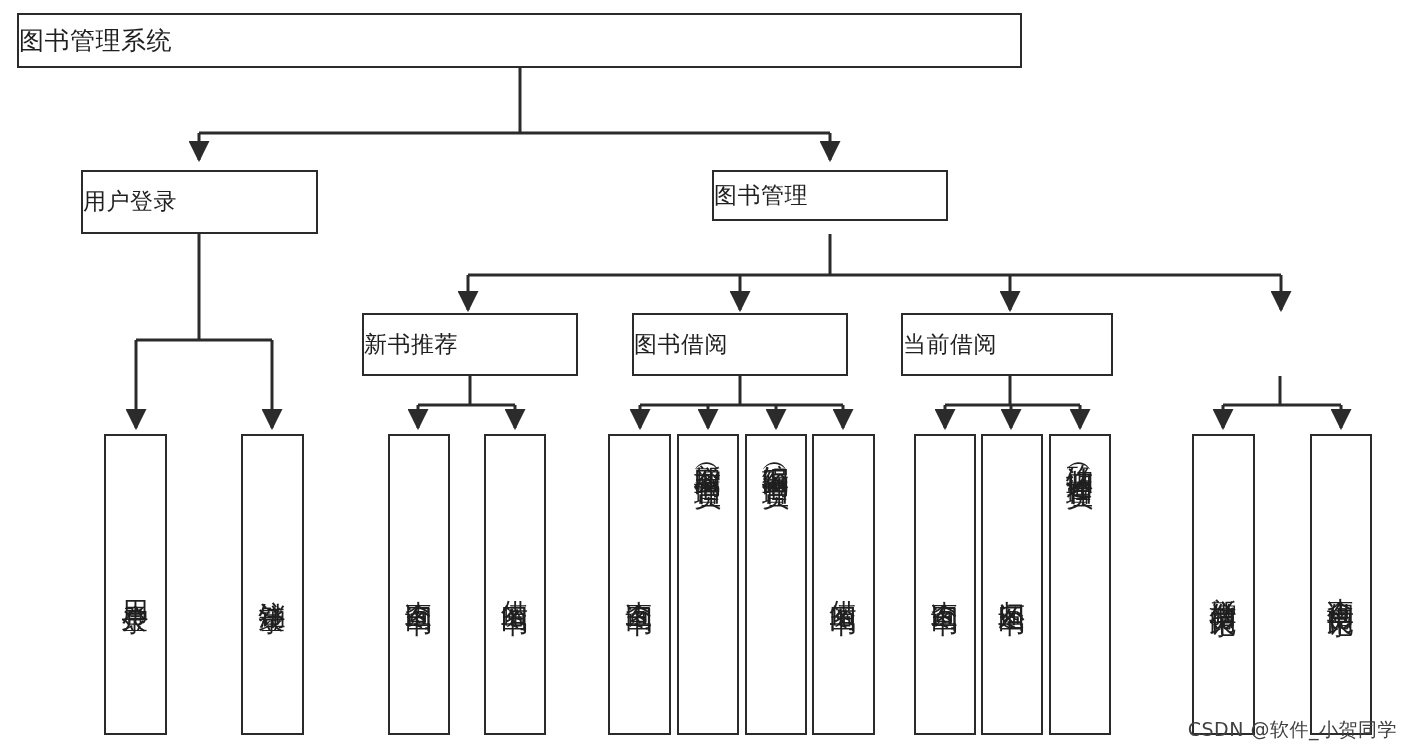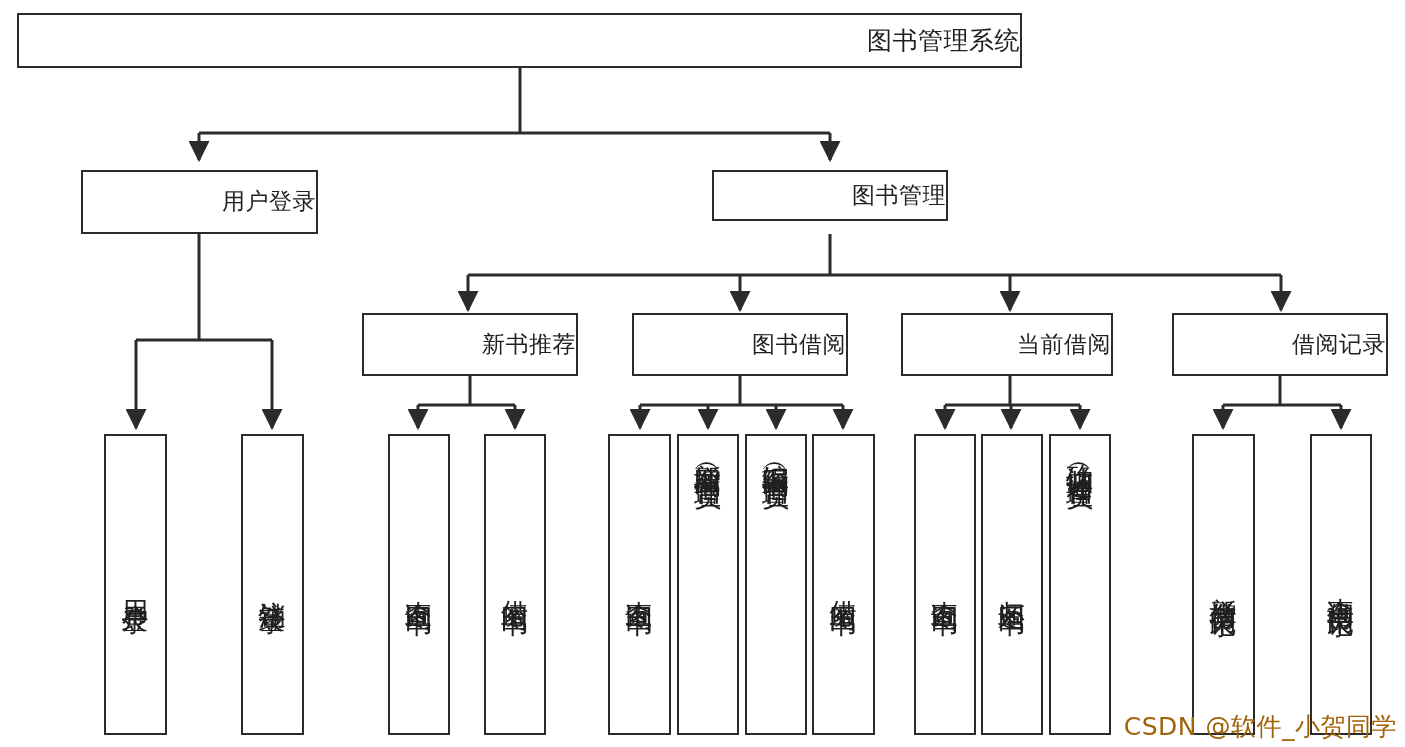--- a/index.html
+++ b/index.html
@@ -27,21 +27,21 @@
     width: 1405px;
     height: 747px;
   }
   .node-box {
     position: absolute;
     box-sizing: border-box;
     border: 2.5px solid #2b2b2b;
     background: #ffffff;
     display: flex;
     align-items: center;
-    justify-content: flex-end;
+    justify-content: flex-start;
     color: #1f1f1f;
   }
   .node-label {
     white-space: pre;
     text-align: center;
     line-height: 1.12;
     letter-spacing: 0.5px;
   }
   
   .h-node .node-label {
@@ -65,22 +65,22 @@
     white-space: nowrap;
   }
   .v-node.short-text {
     align-items: center;
     padding-top: 0;
   }
   .watermark {
     position: absolute;
     right: 8px;
     bottom: 4px;
-    font-size: 25px;
-    color: #a16207;
+    font-size: 19px;
+    color: #404040;
     letter-spacing: 0.5px;
     white-space: nowrap;
   }
 </style>
 </head>
 <body>
 
 <div id="diagram-root">
 
   <svg id="connectors" viewBox="0 0 1405 747" xmlns="http://www.w3.org/2000/svg">
@@ -150,23 +150,20 @@
   </div>
 
   <div class="node-box h-node" style="left:632px; top:313px; width:216px; height:63px;">
     <span class="node-label">图书借阅</span>
   </div>
 
   <div class="node-box h-node" style="left:901px; top:313px; width:212px; height:63px;">
     <span class="node-label">当前借阅</span>
   </div>
 
-  <div class="node-box h-node" style="left:1172px; top:313px; width:216px; height:63px;">
-    <span class="node-label">借阅记录</span>
-  </div>
 
   <div class="node-box v-node short-text" style="left:104px; top:434px; width:63px; height:301px;">
     <span class="node-label">用户登录</span>
   </div>
 
   <div class="node-box v-node short-text" style="left:241px; top:434px; width:63px; height:301px;">
     <span class="node-label">注销登录</span>
   </div>
 
   <div class="node-box v-node short-text" style="left:388px; top:434px; width:62px; height:301px;">

